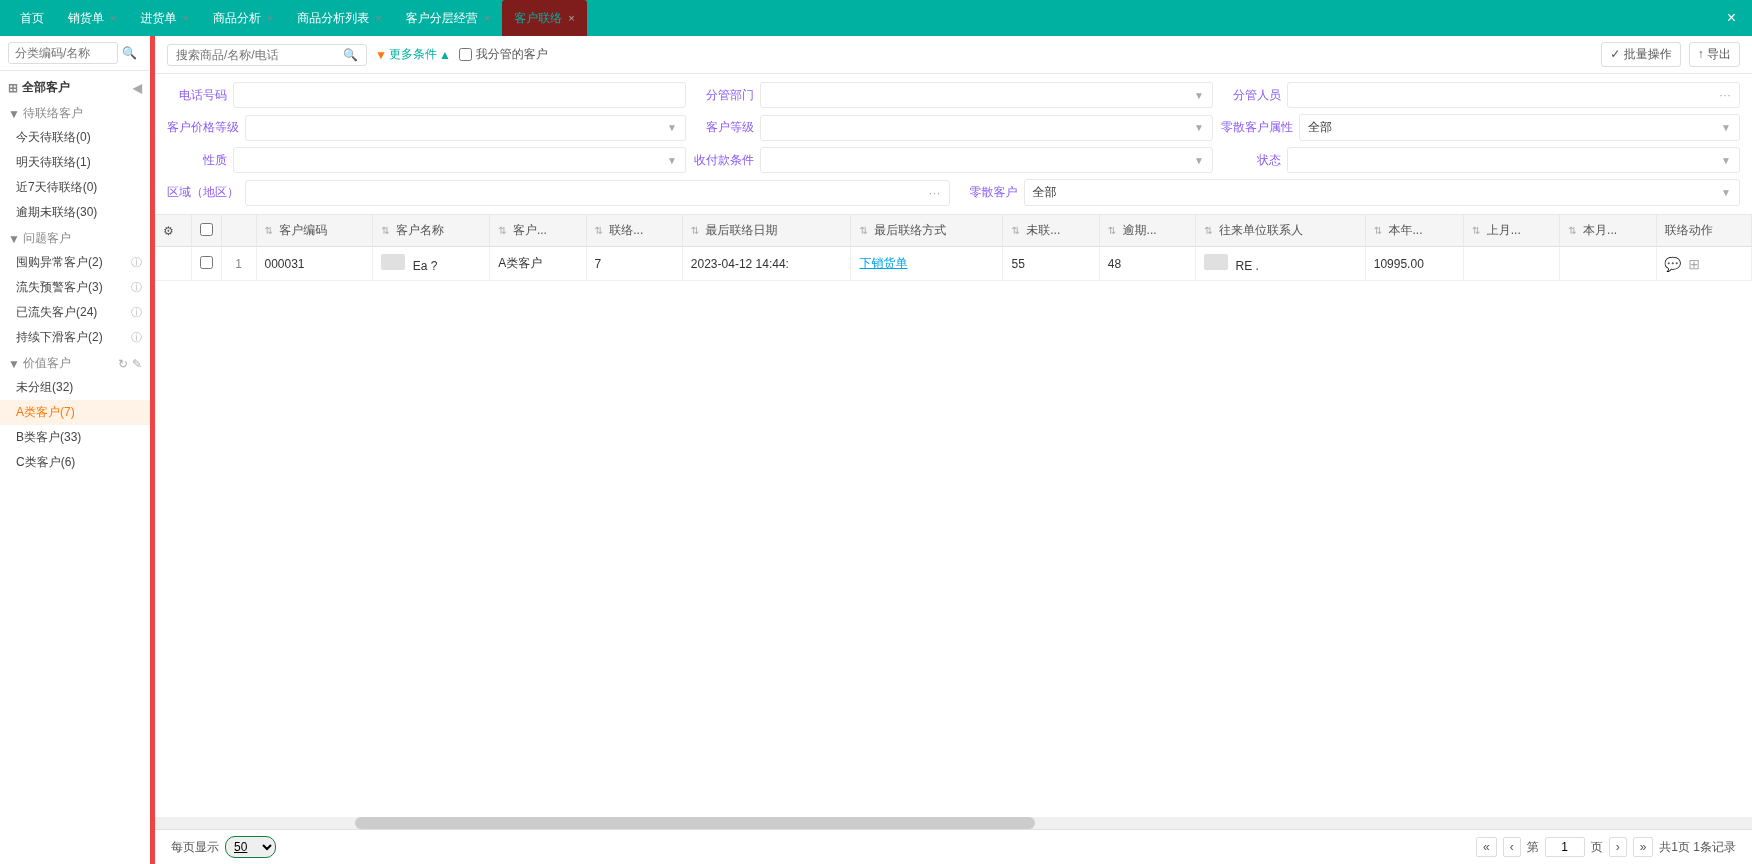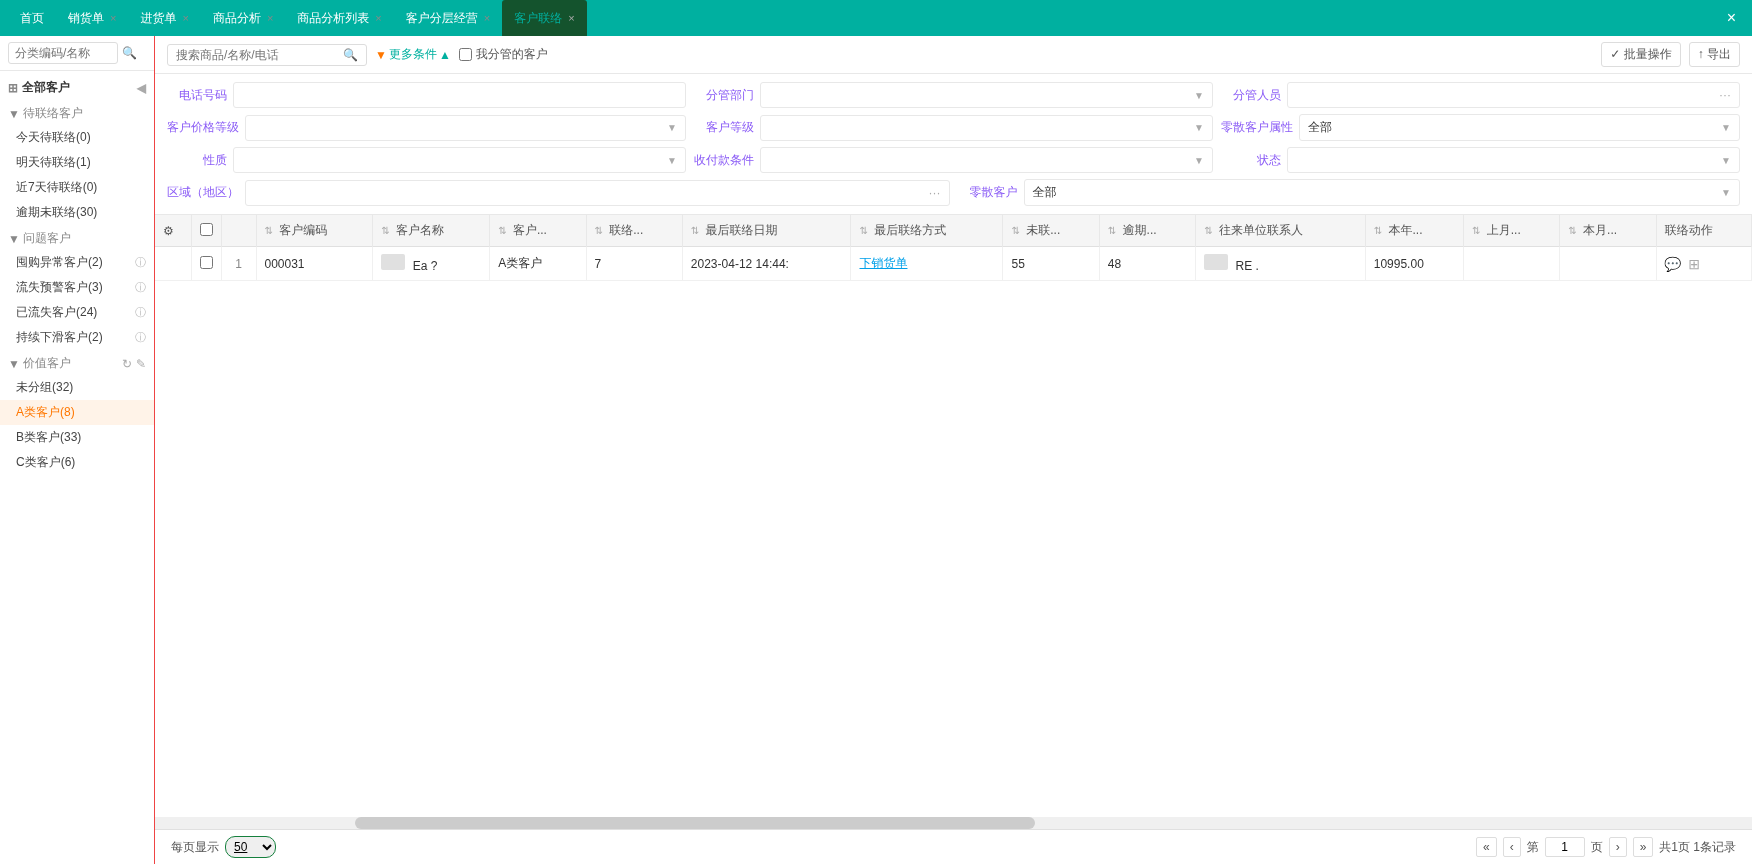--- a/index.html
+++ b/index.html
@@ -10,37 +10,37 @@
       display: flex; align-items: center;
       background: #00b0a0; height: 36px; padding: 0 8px;
       color: white;
     }
     .top-nav .nav-item {
       padding: 0 12px; height: 36px; line-height: 36px;
       cursor: pointer; color: white; font-size: 13px;
       display: flex; align-items: center; gap: 4px;
     }
     .top-nav .nav-item.active {
-      background: #14532d; color: #00b0a0; border-radius: 3px 3px 0 0;
+      background: #7f1d1d; color: #00b0a0; border-radius: 3px 3px 0 0;
     }
     .top-nav .nav-item .close-x {
       font-size: 11px; color: #888; margin-left: 2px;
     }
     .top-nav .nav-item.active .close-x { color: #aaa; }
     .top-nav-right { margin-left: auto; }
     .top-nav-close { color: white; font-size: 16px; cursor: pointer; padding: 0 8px; }
 
     
     .main-layout {
       display: flex; height: calc(864px - 36px);
     }
 
     
     .sidebar {
-      width: 155px; background: white; border-right: 1px solid #ef4444;
+      width: 155px; background: white; border-right: 5px solid #ef4444;
       overflow-y: auto; flex-shrink: 0;
     }
     .sidebar-search {
       padding: 6px 8px; border-bottom: 1px solid #e8e8e8;
       display: flex; align-items: center; gap: 4px;
     }
     .sidebar-search input {
       border: 1px solid #ddd; border-radius: 3px; padding: 3px 6px;
       font-size: 12px; width: 110px; outline: none; color: #999;
     }
@@ -271,21 +271,21 @@
       <span>价值客户</span>
       <span style="margin-left:auto;display:flex;gap:4px;">
         <span style="color:#aaa;cursor:pointer;">↻</span>
         <span style="color:#aaa;cursor:pointer;">✎</span>
       </span>
     </div>
     <div class="sidebar-item">
       <span class="item-label">未分组(32)</span>
     </div>
     <div class="sidebar-item active">
-      <span class="item-label">A类客户(8)</span>
+      <span class="item-label">A类客户(7)</span>
     </div>
     <div class="sidebar-item">
       <span class="item-label">B类客户(33)</span>
     </div>
     <div class="sidebar-item">
       <span class="item-label">C类客户(6)</span>
     </div>
   </div>
 
   <div class="content-area">

